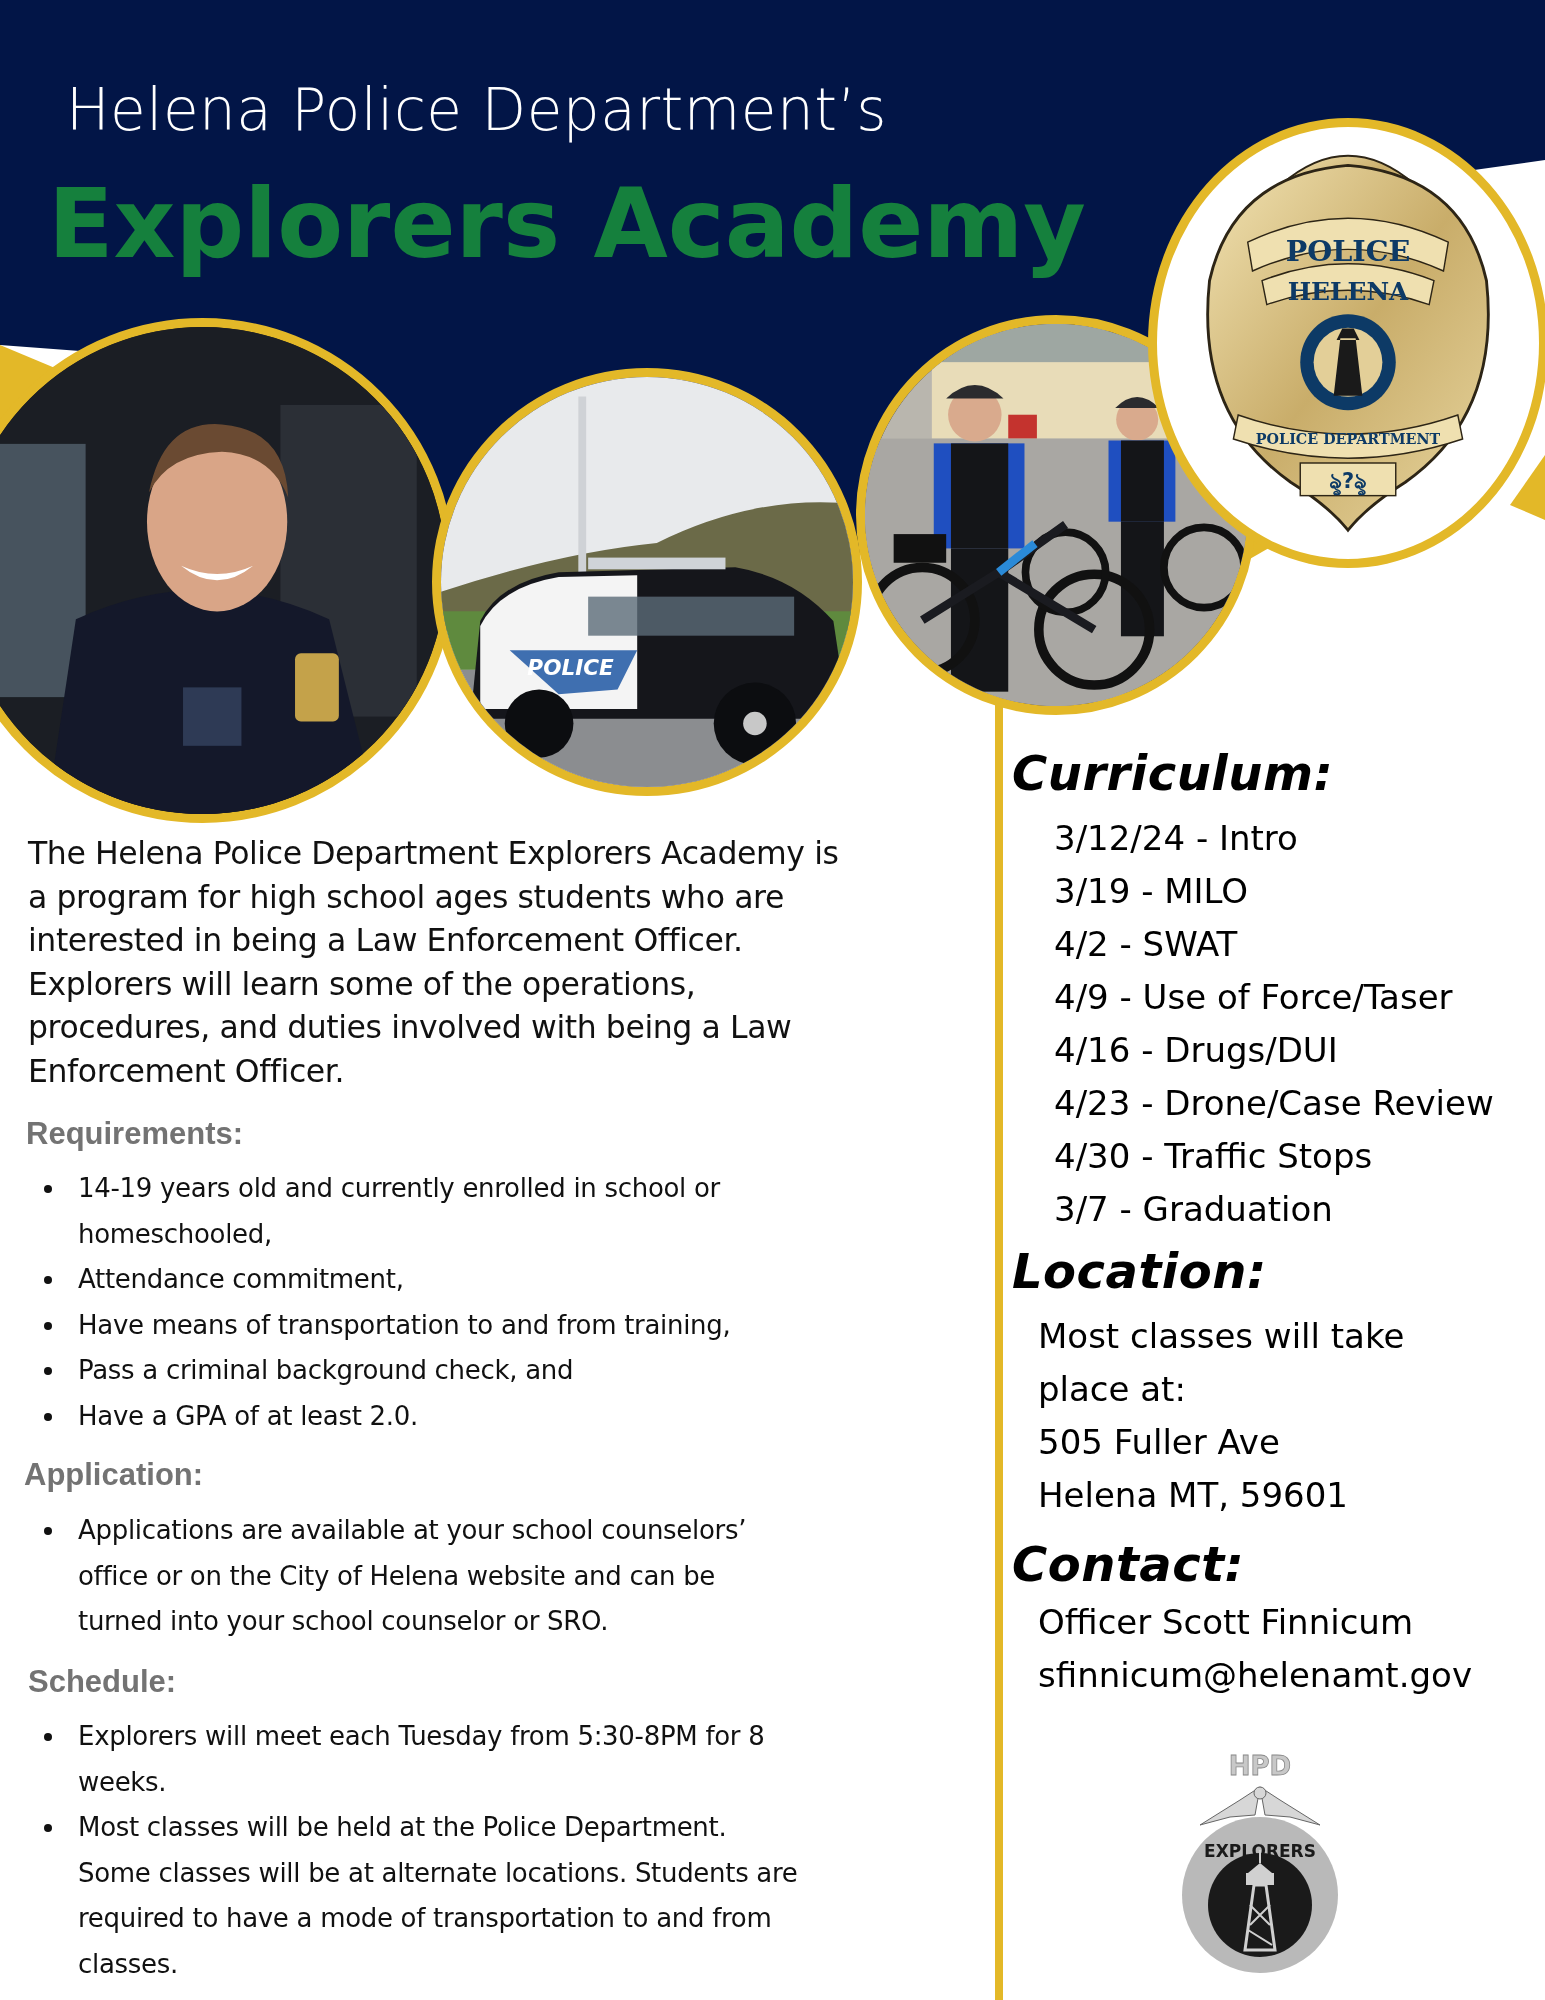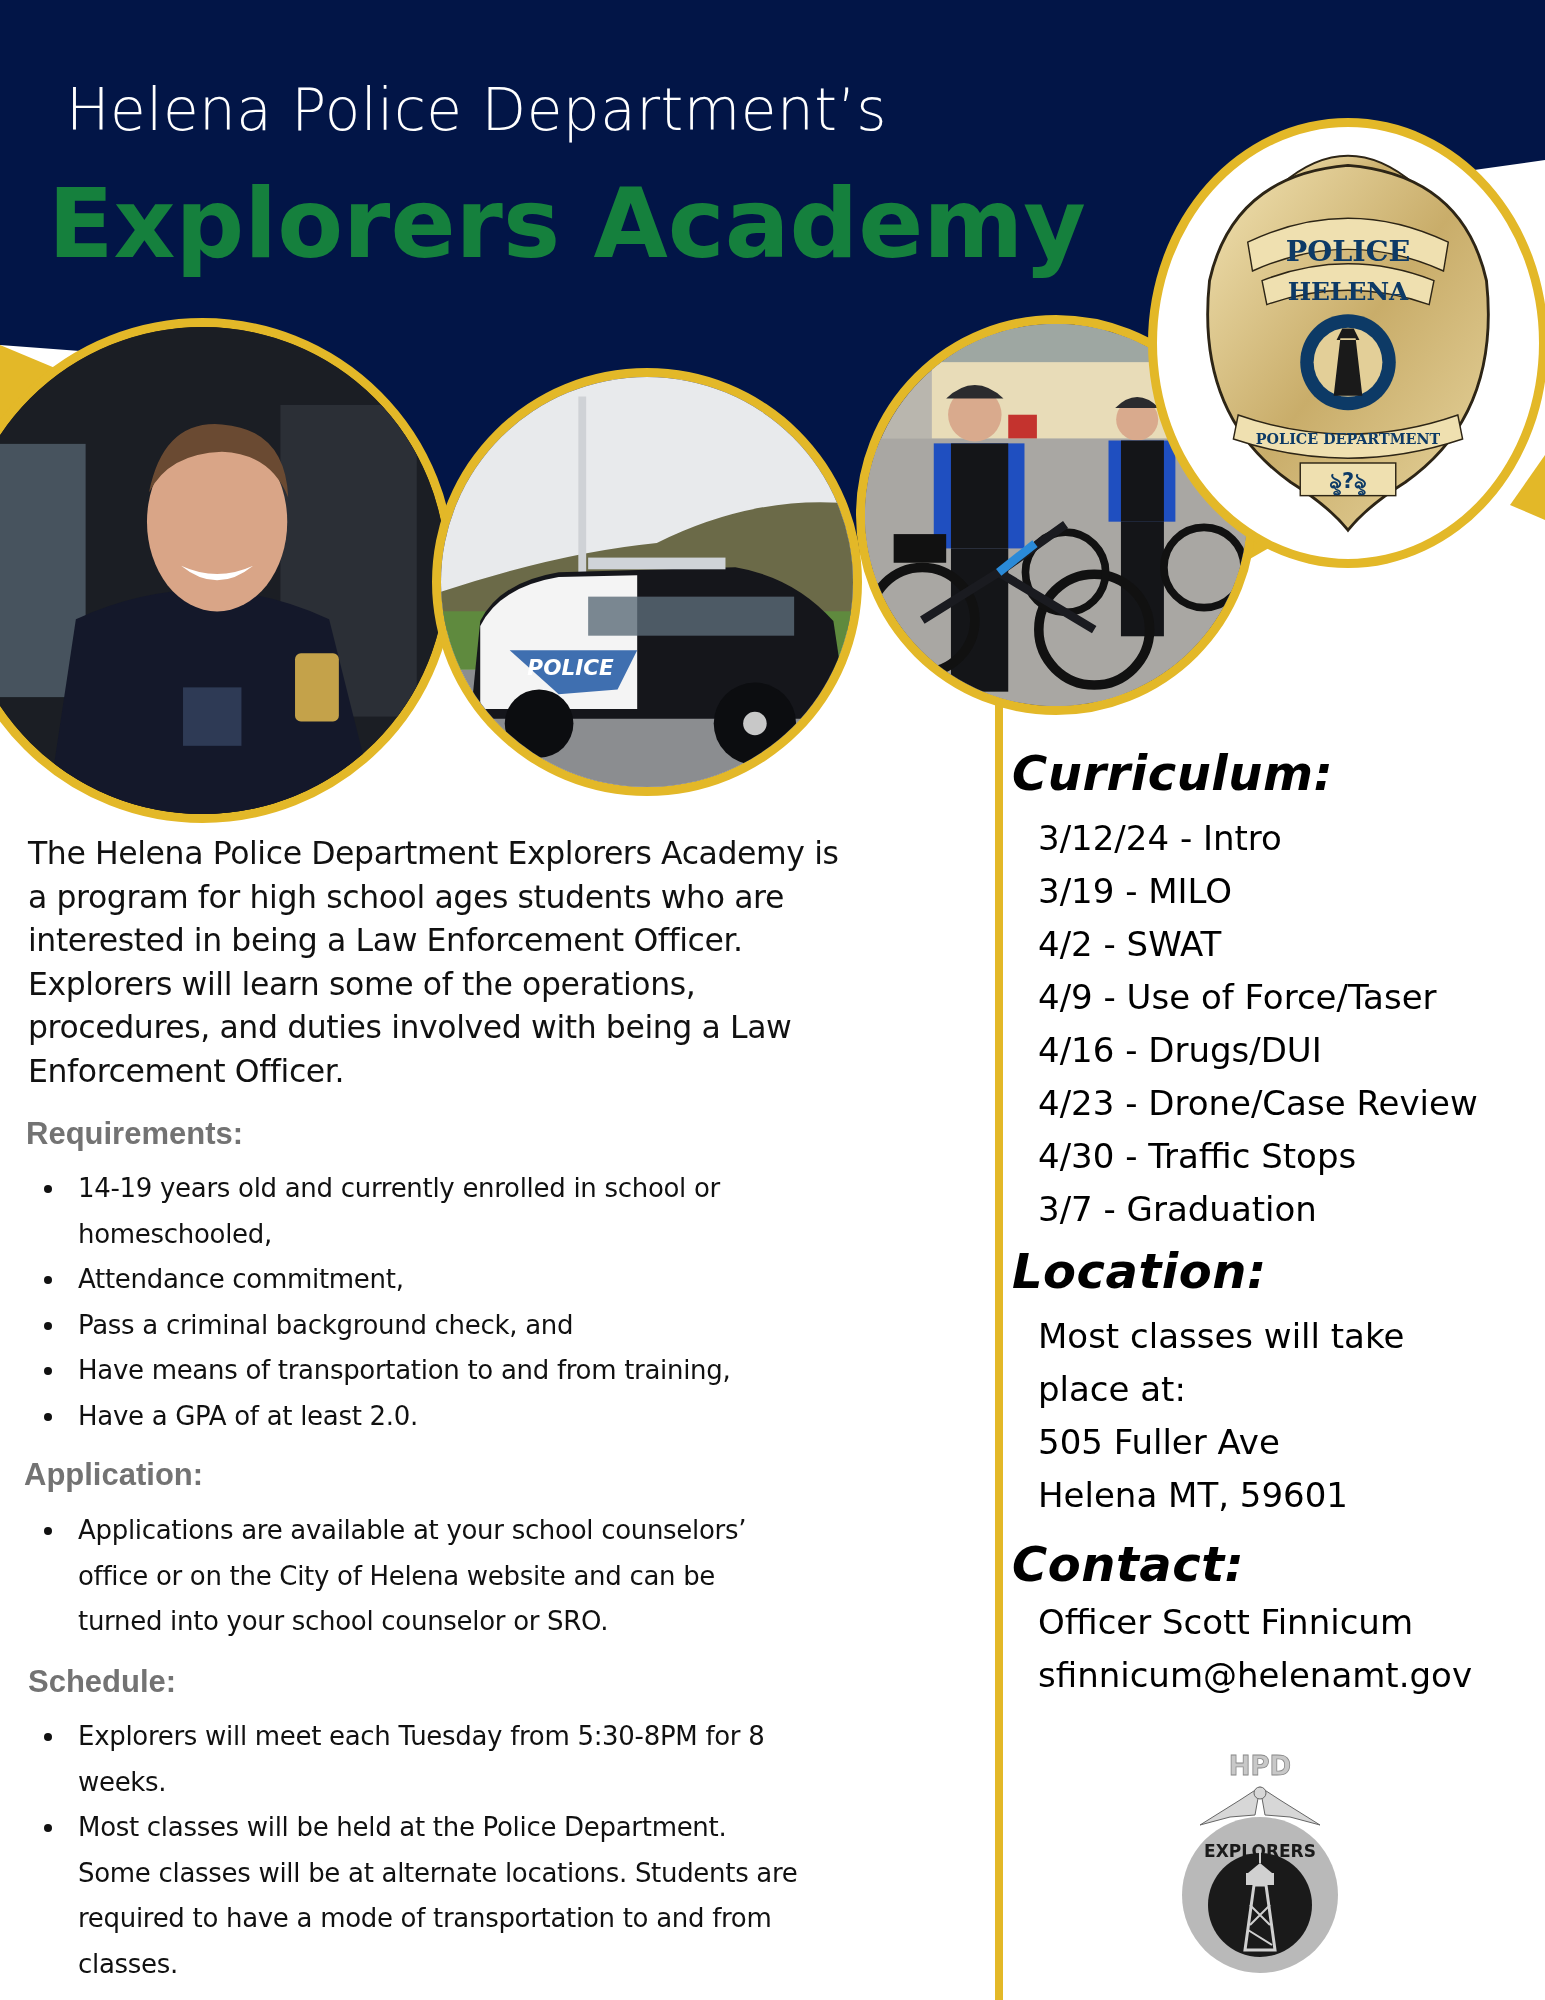--- a/index.html
+++ b/index.html
@@ -221,24 +221,24 @@
 <div class="sec-head" style="left:26px; top:1116px;">Requirements:</div>
 <ul class="bullets" style="top:1166px;">
   <li>
     <span class="line">14-19 years old and currently enrolled in school or</span>
     <span class="line">homeschooled,</span>
   </li>
   <li>
       <span class="line">Attendance commitment,</span>
     </li>
   <li>
+      <span class="line">Have means of transportation to and from training,</span>
+    </li>
+  <li>
       <span class="line">Pass a criminal background check, and</span>
-    </li>
-  <li>
-      <span class="line">Have means of transportation to and from training,</span>
     </li>
   <li>
       <span class="line">Have a GPA of at least 2.0.</span>
     </li>
 </ul>
 
 <div class="sec-head" style="left:24px; top:1457px;">Application:</div>
 <ul class="bullets" style="top:1508px;">
   <li>
     <span class="line">Applications are available at your school counselors’</span>
@@ -255,21 +255,21 @@
   </li>
   <li>
     <span class="line">Most classes will be held at the Police Department.</span>
     <span class="line">Some classes will be at alternate locations. Students are</span>
     <span class="line">required to have a mode of transportation to and from</span>
     <span class="line">classes.</span>
   </li>
 </ul>
 
 <div class="r-head" style="top:745px;">Curriculum:</div>
-<ul class="r-list" style="top:812px;">
+<ul class="r-list" style="top:812px;margin-left:16px;">
   <li>3/12/24 - Intro</li>
   <li>3/19 - MILO</li>
   <li>4/2 - SWAT</li>
   <li>4/9 - Use of Force/Taser</li>
   <li>4/16 - Drugs/DUI</li>
   <li>4/23 - Drone/Case Review</li>
   <li>4/30 - Traffic Stops</li>
   <li>3/7 - Graduation</li>
 </ul>
 

